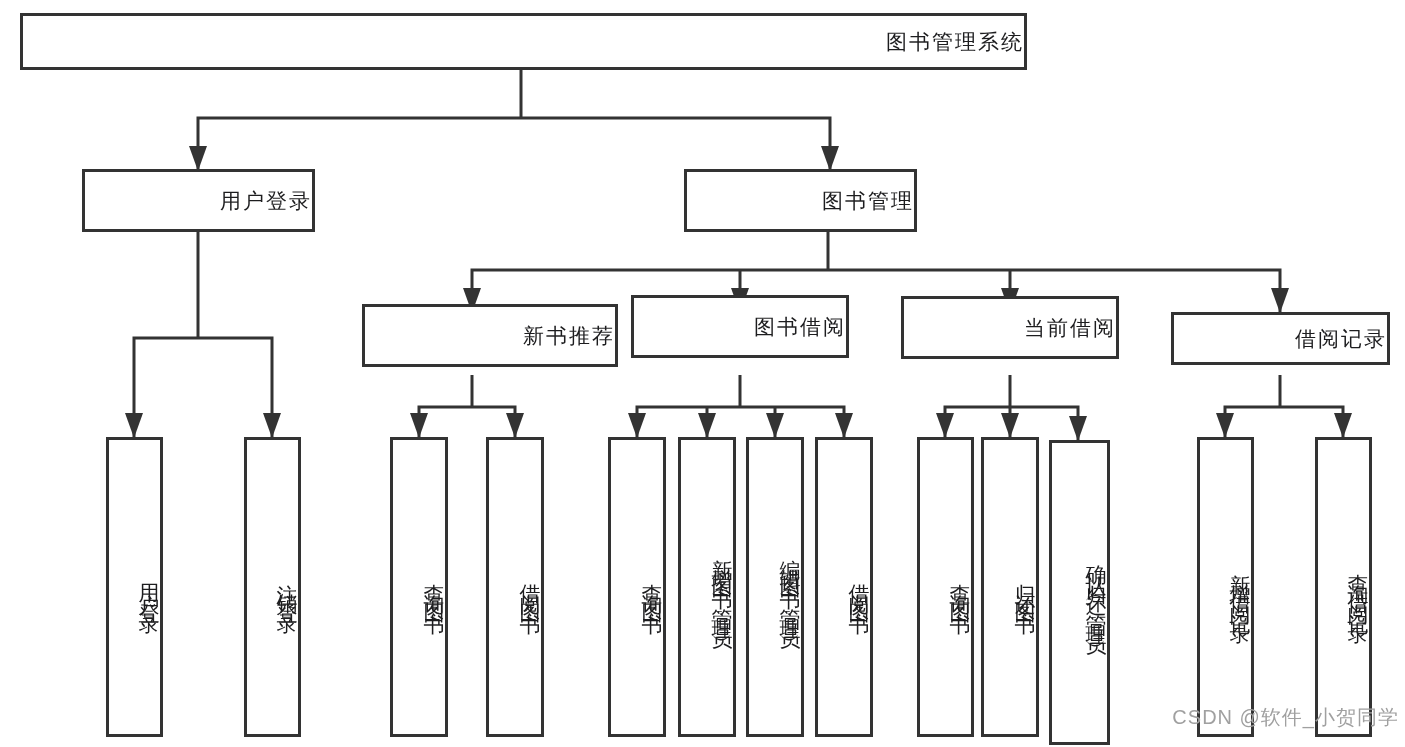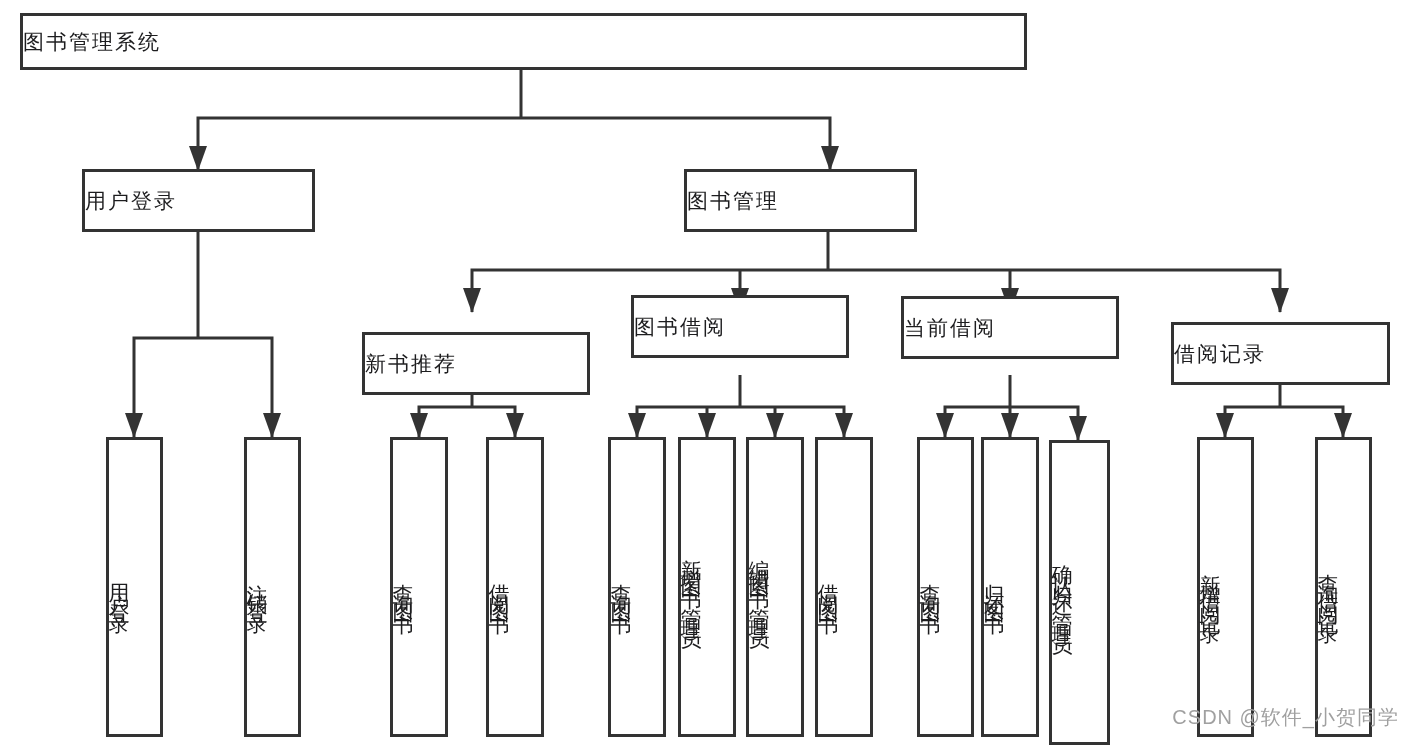--- a/index.html
+++ b/index.html
@@ -20,21 +20,21 @@
     left: 0; top: 0;
     width: 1405px; height: 747px;
   }
   .box {
     position: absolute;
     box-sizing: border-box;
     background: #ffffff;
     border: 3px solid #333333;
     display: flex;
     align-items: center;
-    justify-content: flex-start;
+    justify-content: flex-end;
     color: #1d1d1f;
   }
   .hbox {
     font-size: 21px;
     letter-spacing: 2px;
     white-space: nowrap;
   }
   .leaf span {
     writing-mode: vertical-rl;
     text-orientation: mixed;
@@ -106,30 +106,30 @@
     <span>图书管理系统</span>
   </div>
 
   <div class="box hbox" style="left:82px; top:169px; width:233px; height:63px">
     <span>用户登录</span>
   </div>
   <div class="box hbox" style="left:684px; top:169px; width:233px; height:63px">
     <span>图书管理</span>
   </div>
 
-  <div class="box hbox" style="left:362px; top:332px; width:228px; height:63px">
+  <div class="box hbox" style="left:362px; top:304px; width:256px; height:63px">
     <span>新书推荐</span>
   </div>
   <div class="box hbox" style="left:631px; top:295px; width:218px; height:63px">
     <span>图书借阅</span>
   </div>
   <div class="box hbox" style="left:901px; top:296px; width:218px; height:63px">
     <span>当前借阅</span>
   </div>
-  <div class="box hbox" style="left:1171px; top:322px; width:219px; height:63px">
+  <div class="box hbox" style="left:1171px; top:312px; width:219px; height:53px">
     <span>借阅记录</span>
   </div>
 
   <div class="box leaf" style="left:106px; top:437px; width:57px; height:300px">
     <span>用户登录</span>
   </div>
   <div class="box leaf" style="left:244px; top:437px; width:57px; height:300px">
     <span>注销登录</span>
   </div>
 

